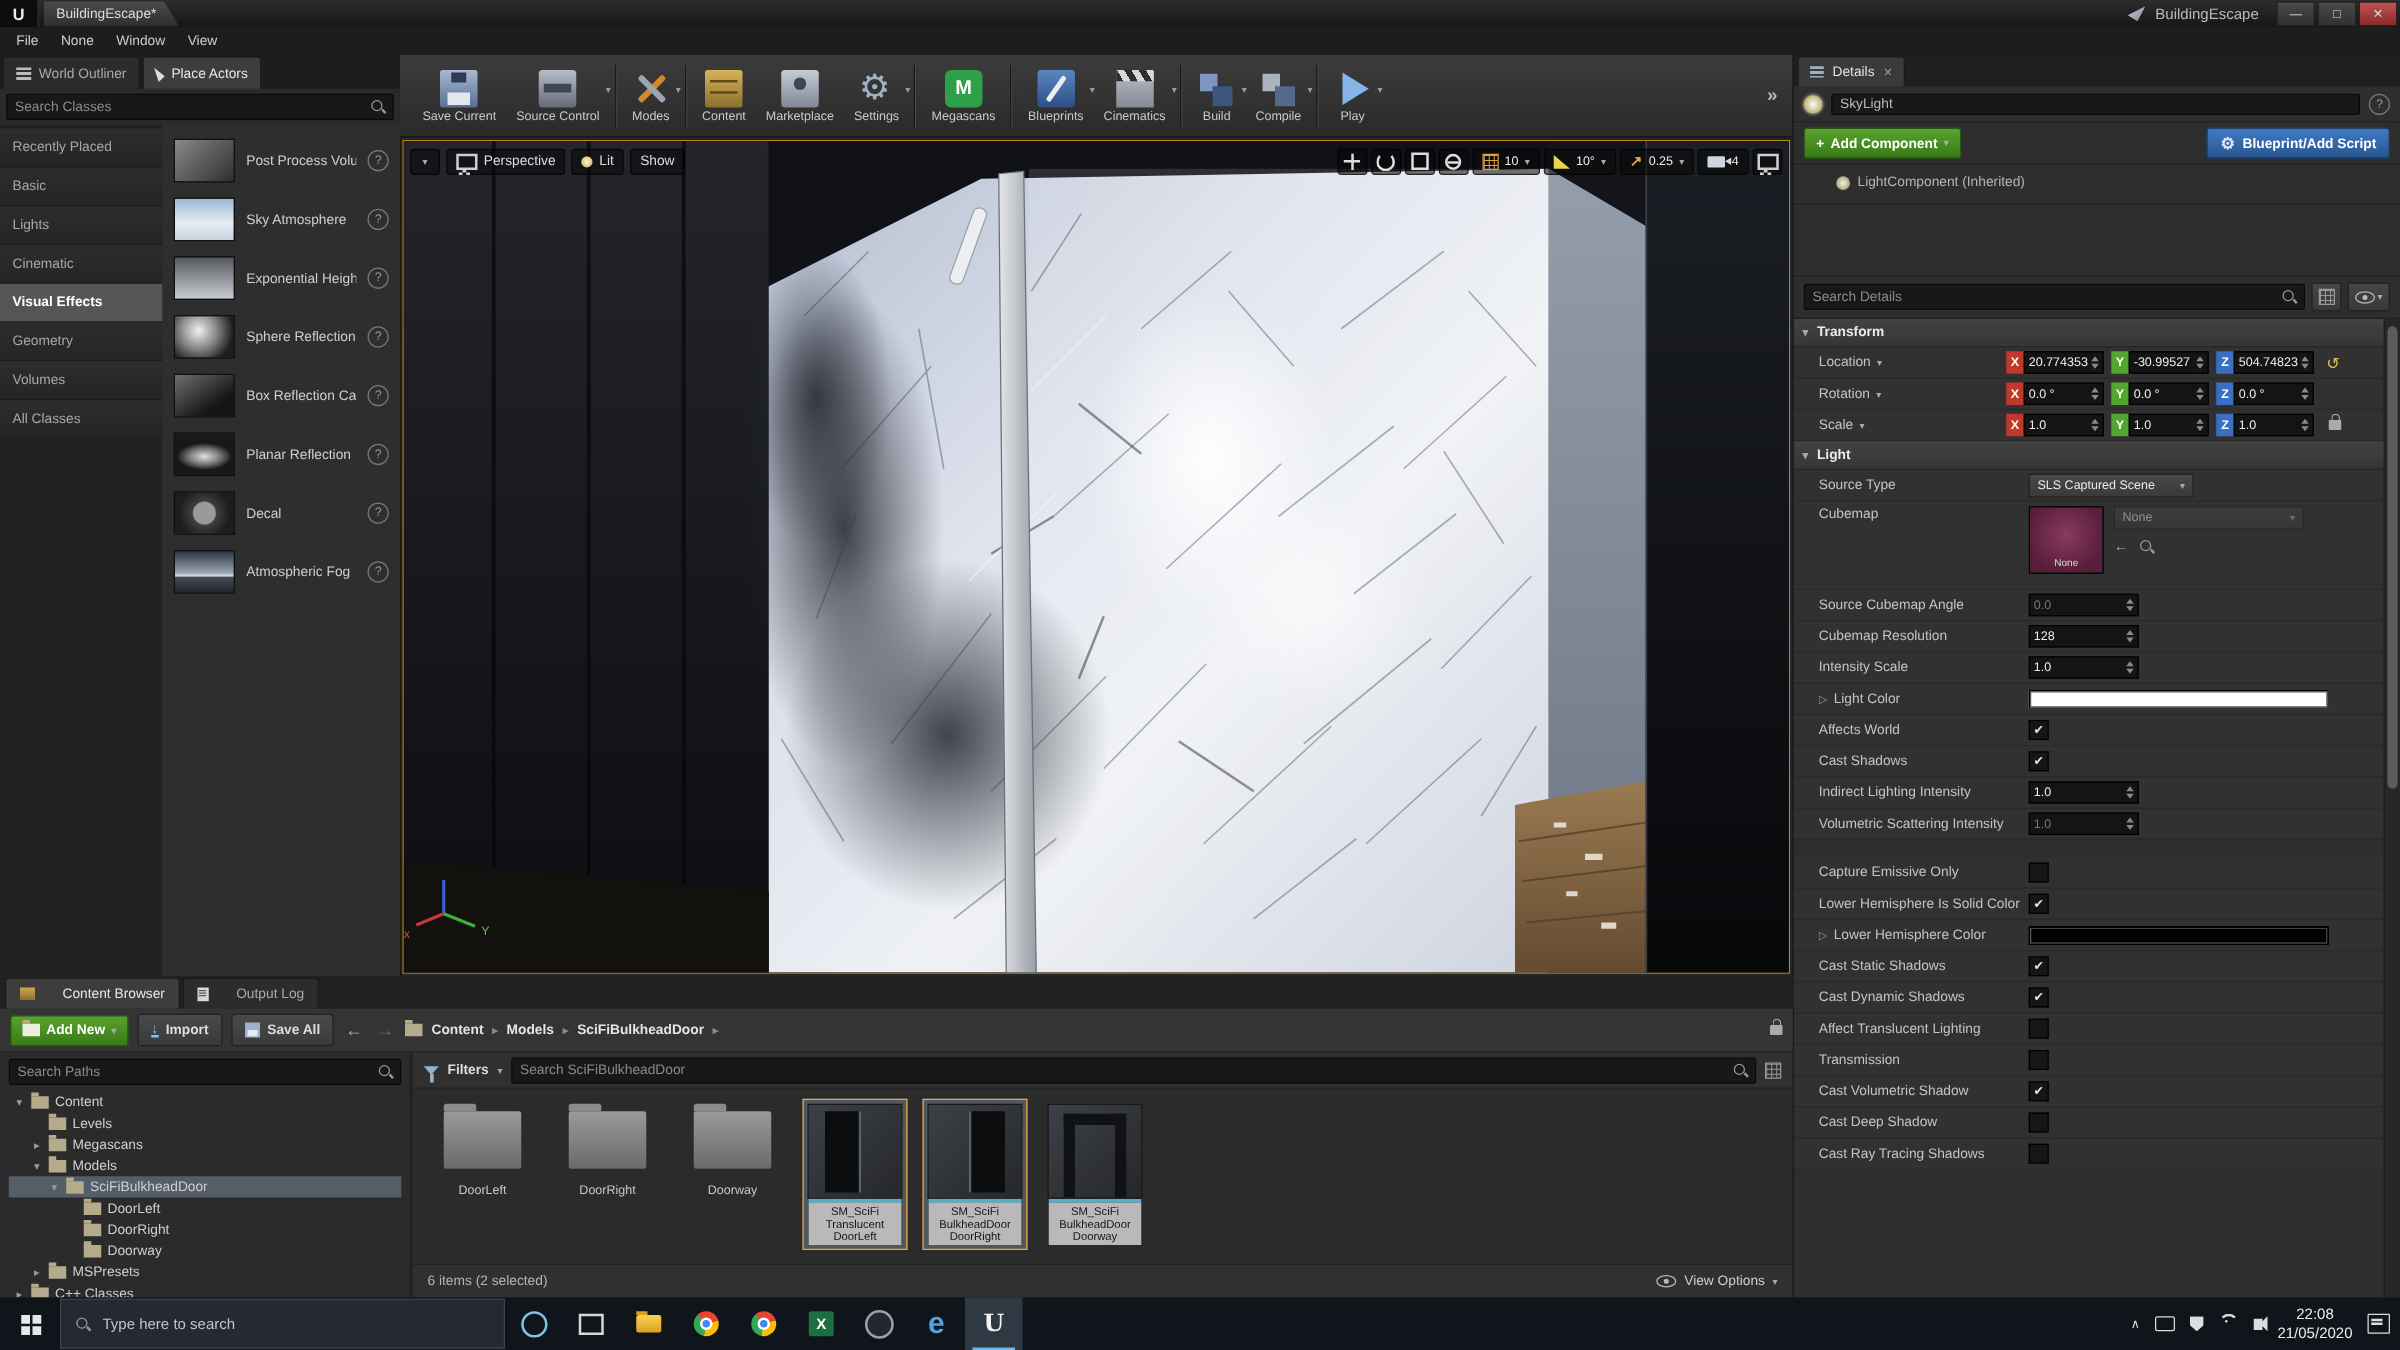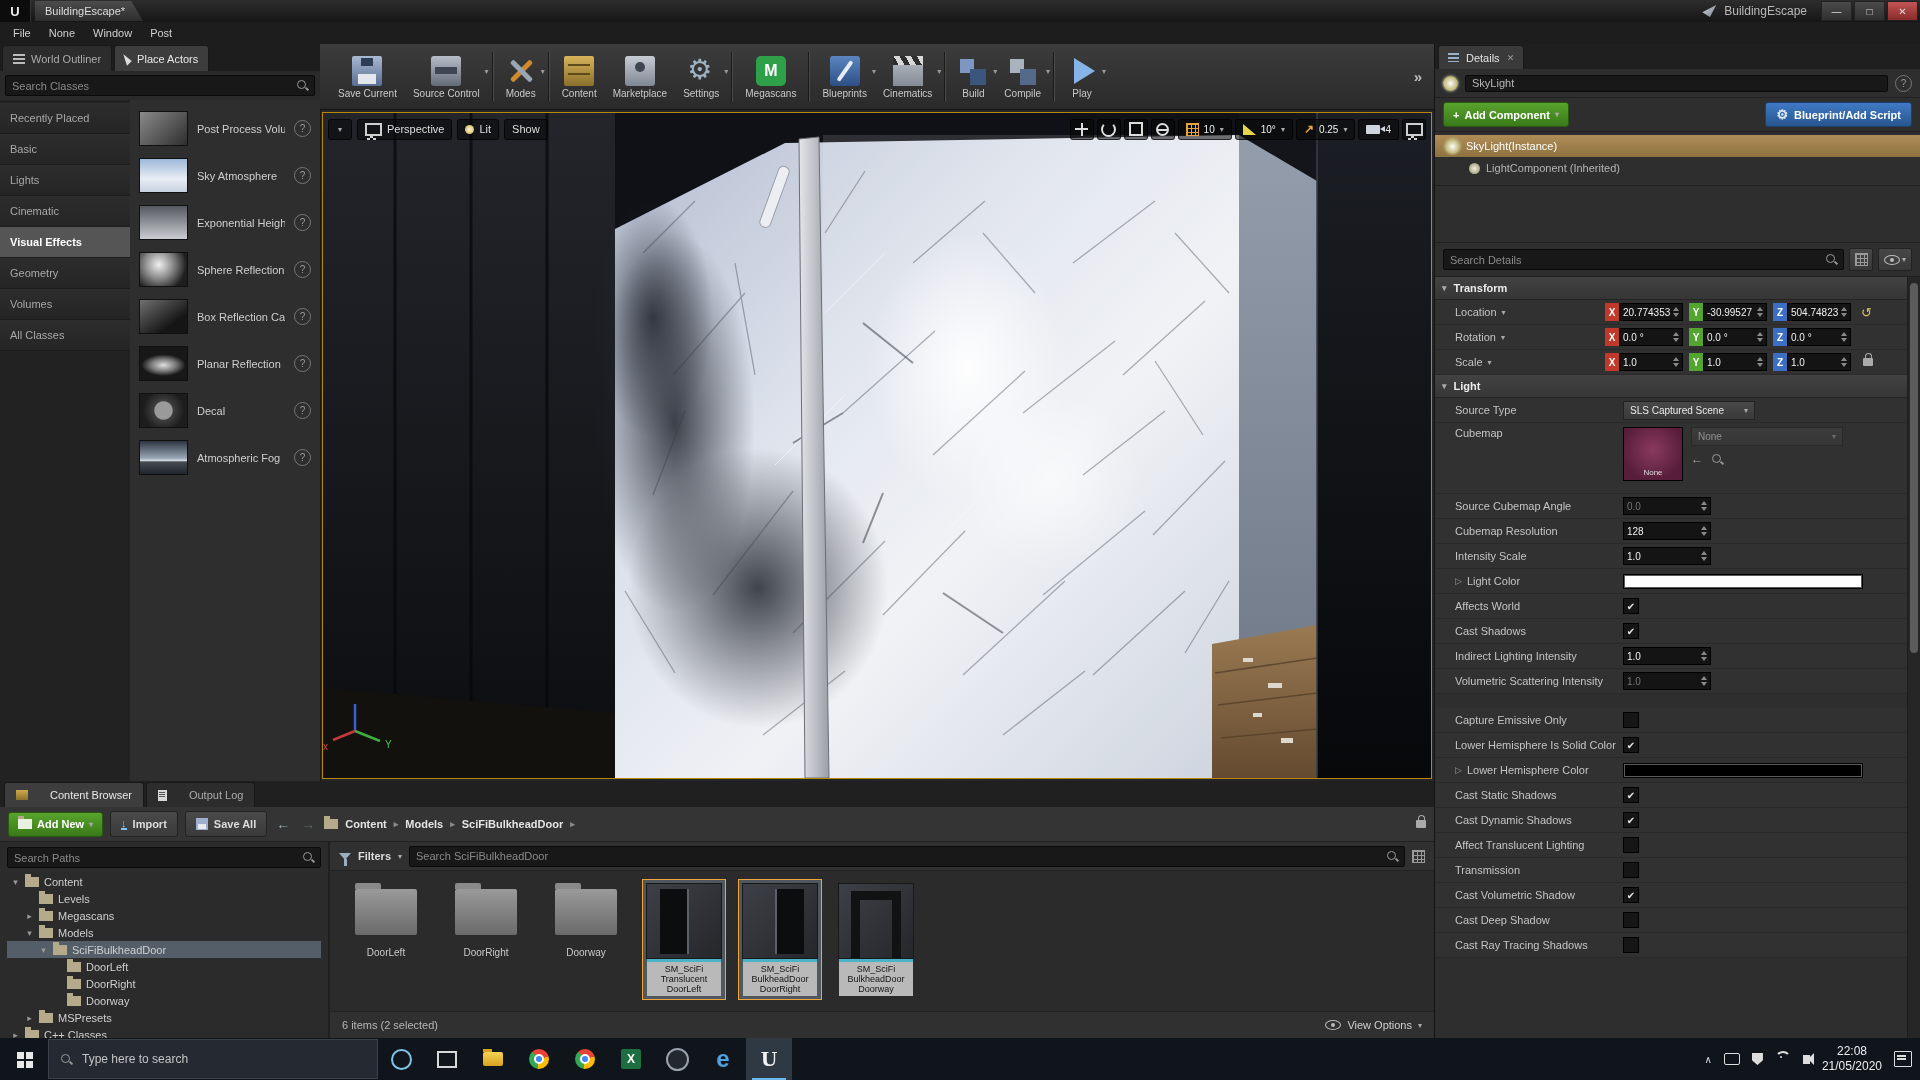--- a/index.html
+++ b/index.html
@@ -219,21 +219,21 @@
   .mv-door-right::before{content:"";position:absolute;right:18%;top:7%;width:36%;height:88%;background:#0c0d0f;border-left:2px solid #5a6068;}
   .mv-doorway::before{content:"";position:absolute;left:16%;top:10%;right:16%;bottom:0;border:9px solid #101214;border-bottom:none;box-sizing:border-box;}
   .type-strip{width:74px;height:3px;background:#4ab3c8;}
   .mesh-label{width:74px;background:#b9b9b9;color:#141414;font-size:9px;line-height:10px;text-align:center;padding:2px 1px;min-height:32px;box-sizing:border-box;overflow:hidden;}
   .cb-status{height:26px;display:flex;align-items:center;padding:0 12px;color:#b5b5b5;font-size:11px;border-top:1px solid #222;background:#303030;}
   .view-opts{margin-left:auto;display:flex;gap:6px;align-items:center;color:#cfcfcf;}
   
   .taskbar{position:absolute;left:0;top:1038px;width:1920px;height:42px;background:#10141b;display:flex;align-items:center;}
   .tb-start{width:48px;height:42px;display:flex;align-items:center;justify-content:center;}
   .win-logo{width:7px;height:7px;background:#e8e8e8;box-shadow:9px 0 0 #e8e8e8,0 9px 0 #e8e8e8,9px 9px 0 #e8e8e8;margin:-8px 8px 0 0;}
-  .tb-searchbox{width:330px;height:40px;background:#252a32;border:1px solid #3c424b;display:flex;align-items:center;gap:9px;padding:0 11px;box-sizing:border-box;color:#c4c4c4;font-size:12px;}
+  .tb-searchbox{width:356px;height:40px;background:#252a32;border:1px solid #3c424b;display:flex;align-items:center;gap:9px;padding:0 11px;box-sizing:border-box;color:#c4c4c4;font-size:12px;}
   .tb-apps{display:flex;height:42px;}
   .tb-app{width:46px;height:42px;display:flex;align-items:center;justify-content:center;position:relative;}
   .tb-app.active{background:#2e3944;}
   .tb-app.active::after{content:"";position:absolute;left:6px;right:6px;bottom:0;height:2px;background:#6cb8f0;}
   .ai-cortana{width:17px;height:17px;border-radius:50%;border:2.5px solid #7ec3e8;}
   .ai-task-view{width:16px;height:13px;border:2px solid #d8d8d8;}
   .ai-file-explorer{width:20px;height:14px;background:linear-gradient(#f7d354,#d8a21f);border-radius:2px;position:relative;}
   .ai-file-explorer::before{content:"";position:absolute;left:0;top:-3px;width:9px;height:3px;background:#d8a21f;}
   .ai-chrome{width:20px;height:20px;border-radius:50%;background:conic-gradient(from -45deg,#ea4335 0 120deg,#fbbc05 120deg 235deg,#34a853 235deg 360deg);position:relative;}
   .ai-chrome::after{content:"";position:absolute;left:5px;top:5px;width:6px;height:6px;background:#4285f4;border:2px solid #fff;border-radius:50%;}
@@ -269,21 +269,21 @@
     <div class="tb-projname">BuildingEscape</div>
     <div class="wc">—</div>
     <div class="wc">□</div>
     <div class="wc close">✕</div>
   </div>
 
   <div class="menubar" id="menubar">
       <div class="mb-item">File</div>
       <div class="mb-item">None</div>
       <div class="mb-item">Window</div>
-      <div class="mb-item">Post</div>
+      <div class="mb-item">View</div>
     </div>
 
   <div class="left-panel">
     <div class="lp-tabs">
       <div class="lp-tab">
         <span class="ico-wo"></span>
         <span>World Outliner</span>
       </div>
       <div class="lp-tab active">
         <span class="ico-pa"></span>
@@ -607,24 +607,20 @@
         <span>+</span>
         <span>Add Component</span>
         <span class="caret">▾</span>
       </div>
       <div class="btn-blue">
         <span class="gear-sm">⚙</span>
         <span>Blueprint/Add Script</span>
       </div>
     </div>
     <div class="d-comp-list">
-      <div class="d-comp-row sel">
-        <span class="ico-skylight"></span>
-        <span>SkyLight(Instance)</span>
-      </div>
       <div class="d-comp-row child">
         <span class="ico-complight"></span>
         <span>LightComponent (Inherited)</span>
       </div>
     </div>
     <div class="d-spacer"></div>
     <div class="d-search-row">
       <div class="search-wrap">
         <input class="ipt" placeholder="Search Details" style="">
         <span class="mag"></span>

